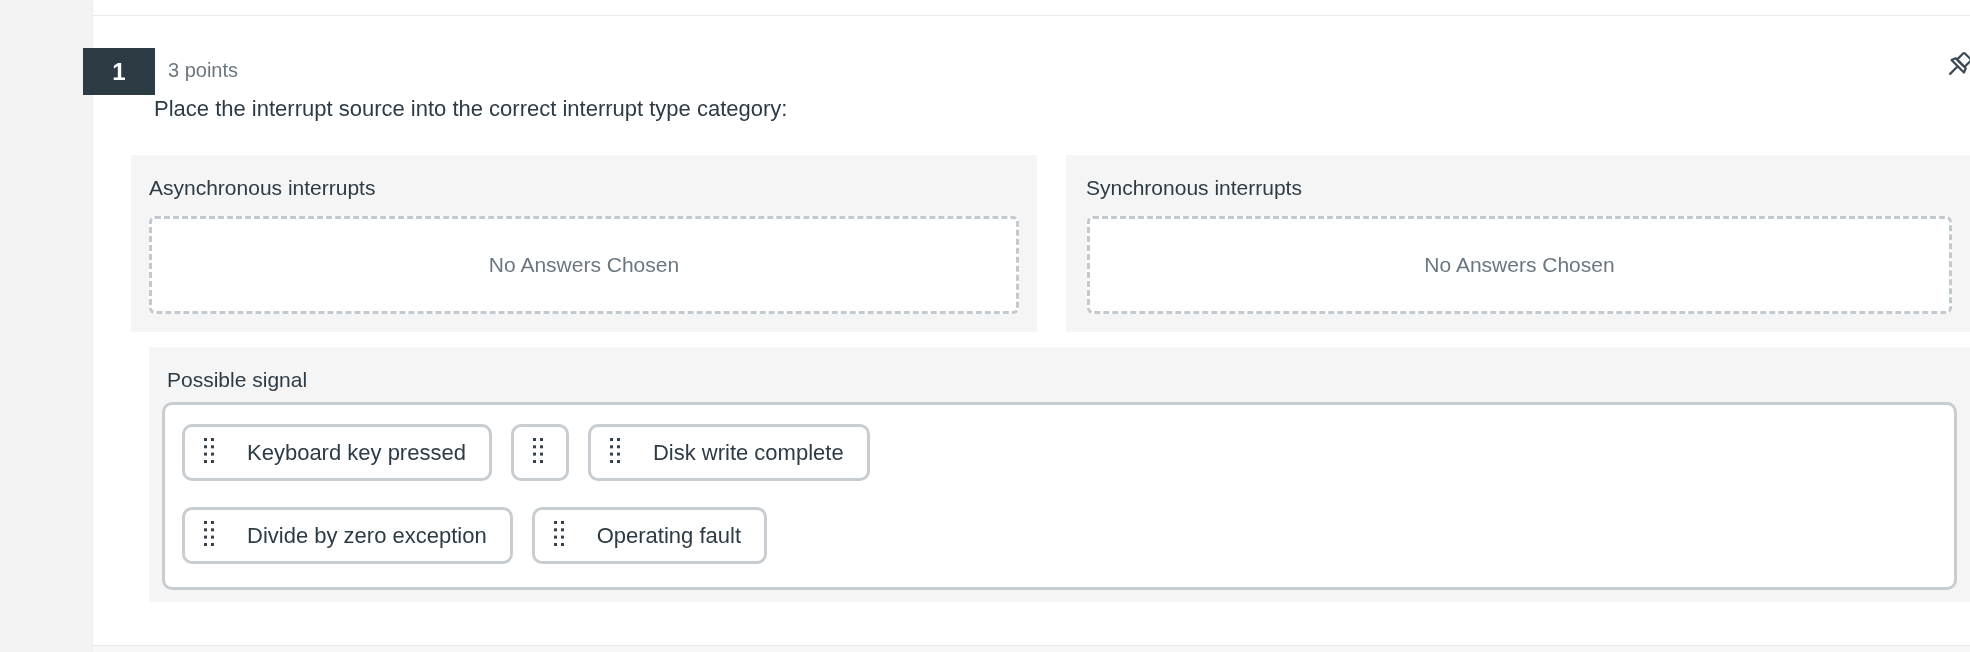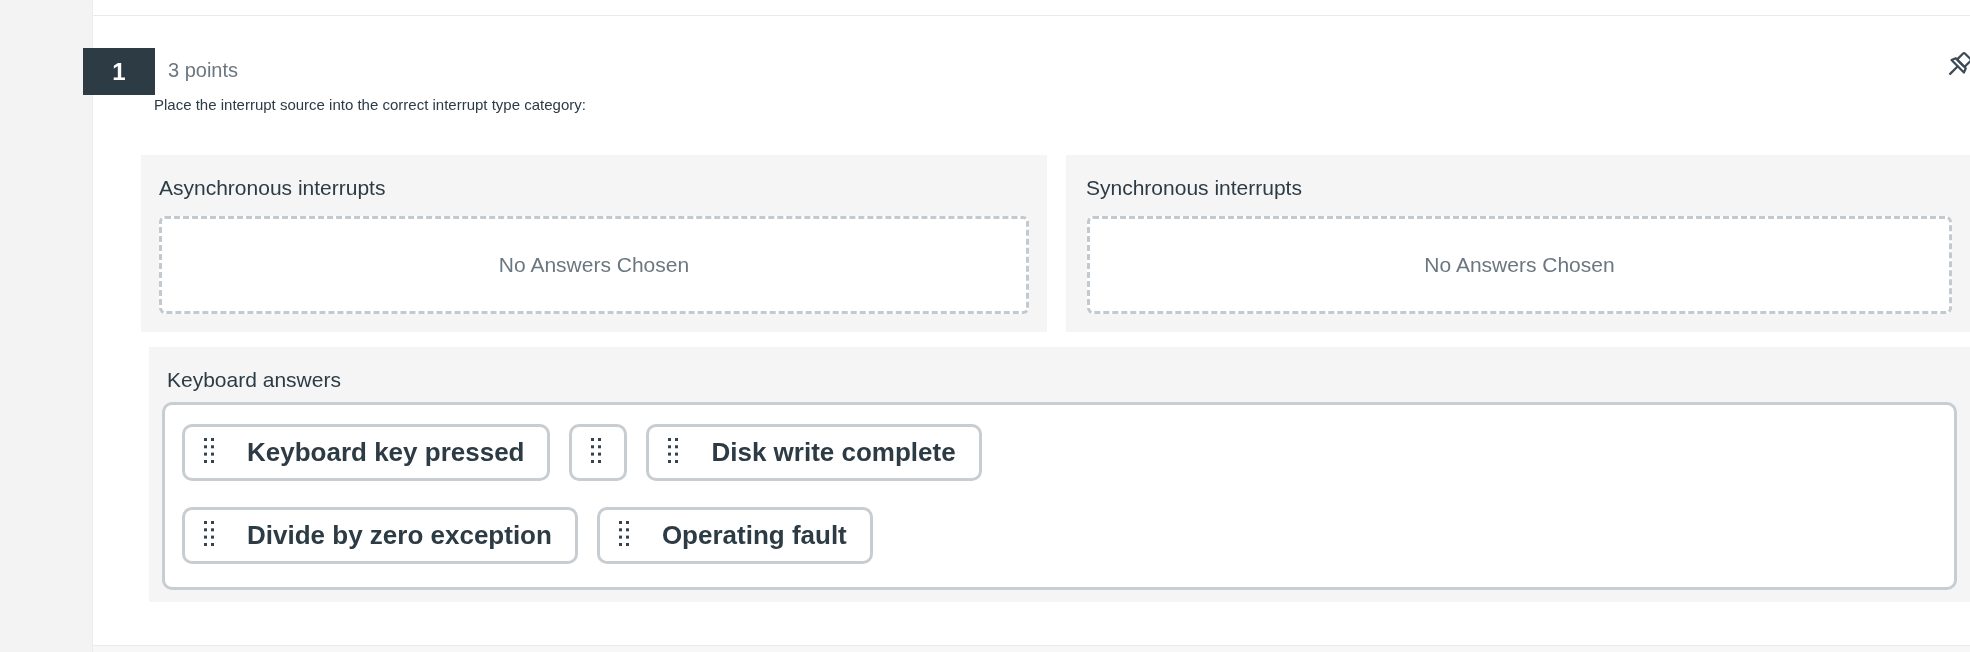--- a/index.html
+++ b/index.html
@@ -37,35 +37,35 @@
     background:var(--badge-bg);
     display:flex;align-items:center;justify-content:center;
     color:#ffffff;font-size:24px;font-weight:bold;
   }
   .q-points{
     position:absolute;left:168px;top:59px;
     font-size:20px;color:var(--text-muted);
   }
   .q-prompt{
     position:absolute;left:154px;top:96px;
-    font-size:15px;color:var(--text-dark);
+    font-size:22px;color:var(--text-dark);
   }
 
   
   .pin-btn{
     position:absolute;left:1941px;top:49px;width:34px;height:34px;
     background:none;border:none;padding:0;cursor:pointer;
   }
 
   
   .cat-panel{
     position:absolute;top:155px;height:177px;
     background:var(--panel-bg);
   }
-  .cat-left{left:141px;width:906px;}
+  .cat-left{left:131px;width:906px;}
   .cat-right{left:1066px;width:904px;text-align:right;}
   .cat-label{
     position:absolute;left:18px;top:21px;
     font-size:21px;color:var(--text-dark);
   }
   .cat-right .cat-label{left:20px;}
   .drop-zone{
     position:absolute;left:18px;right:18px;top:61px;height:98px;
     background:#ffffff;
     border:3px dashed #c2c9cf;border-radius:6px;
@@ -93,21 +93,21 @@
   .pa-row{display:flex;gap:19px;}
   .answer-chip{
     height:57px;
     background:#ffffff;
     border:3px solid var(--border);border-radius:10px;
     display:flex;align-items:center;
     padding:0 23px 0 19px;
     gap:33px;
     cursor:grab;
   }
-  .chip-text{font-size:26px;color:var(--text-dark);white-space:nowrap;font-weight:bold;}
+  .chip-text{font-size:22px;color:var(--text-dark);white-space:nowrap;}
   .drag-dots{flex:0 0 auto;display:block;}
 </style>
 </head>
 <body>
 
 <div class="left-rail"></div>
 <div class="divider-top"></div>
 
 <div class="q-badge">
   <span>1</span>
@@ -135,21 +135,21 @@
 </section>
 
 <section class="cat-panel cat-right">
   <div class="cat-label">Synchronous interrupts</div>
   <div class="drop-zone">
     <span class="drop-placeholder">No Answers Chosen</span>
   </div>
 </section>
 
 <section class="pa-panel">
-  <div class="pa-label">Keyboard answers</div>
+  <div class="pa-label">Possible signal</div>
   <div class="pa-pool">
     <div class="pa-row">
       <div class="answer-chip">
         <span class="drag-dots">
           <svg width="10" height="25" viewBox="0 0 10 25">
               <g fill="#36434e">
                 <rect x="0" y="0" width="3" height="3"></rect>
                 <rect x="7" y="0" width="3" height="3"></rect>
                 <rect x="0" y="7.3" width="3" height="3"></rect>
                 <rect x="7" y="7.3" width="3" height="3"></rect>

